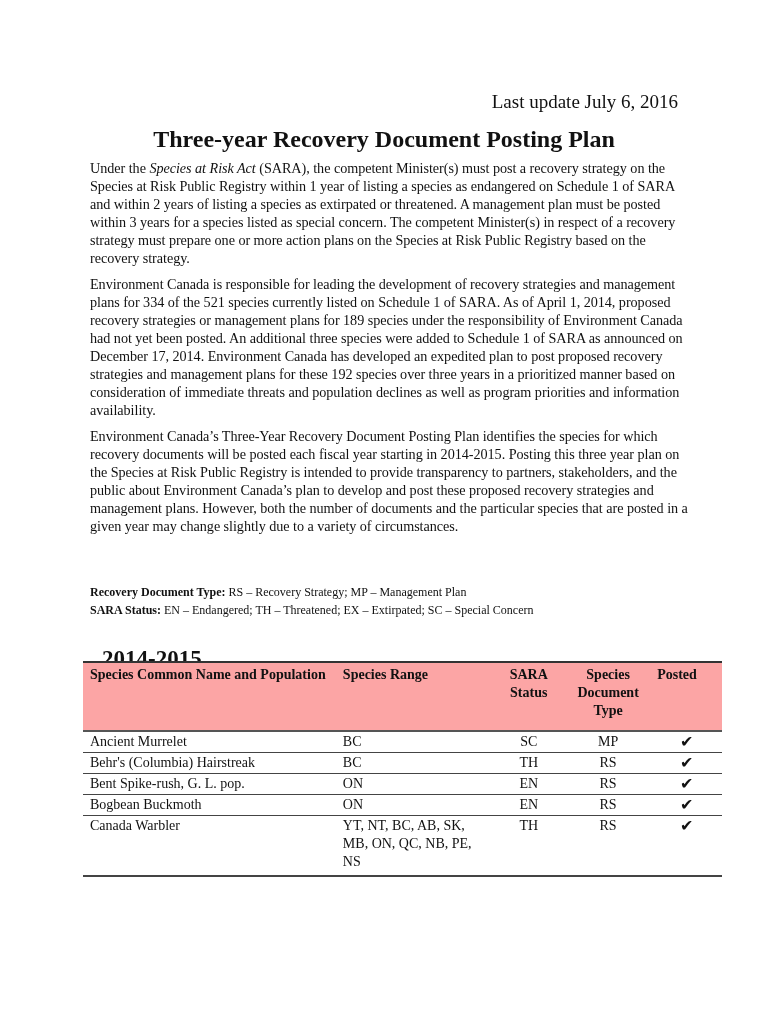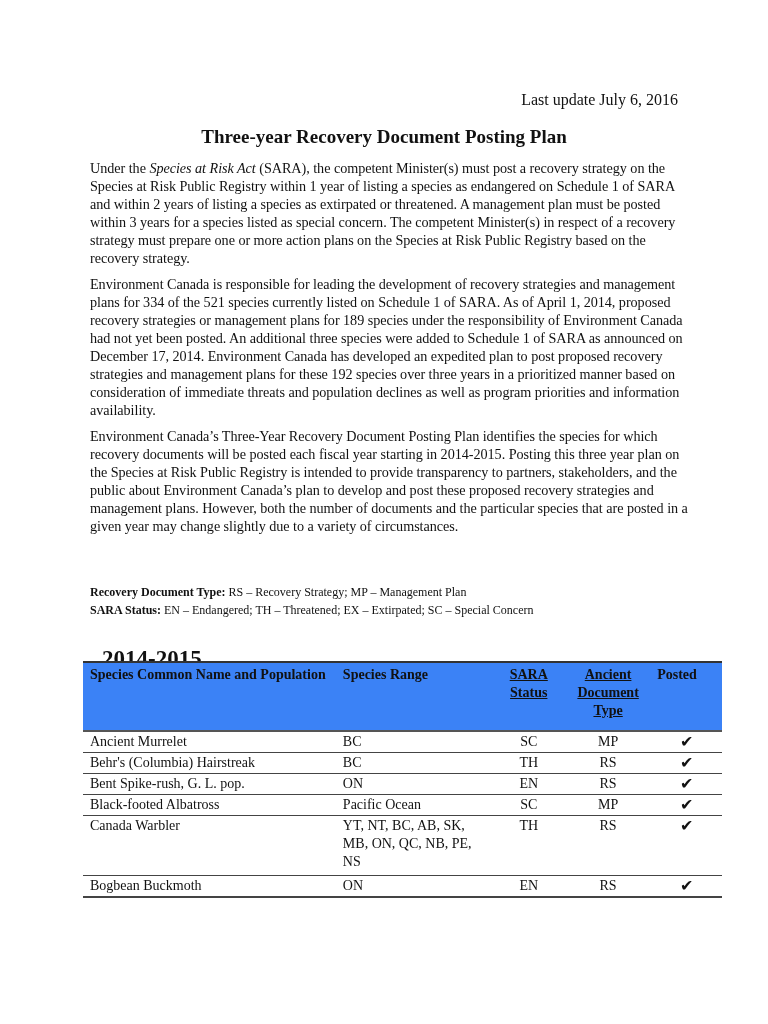--- a/index.html
+++ b/index.html
@@ -12,30 +12,30 @@
       height: 1024px;
       position: relative;
       overflow: hidden;
       font-family: "Liberation Serif", "DejaVu Serif", serif;
       color: #111111;
     }
     .last-update {
       position: absolute;
       top: 91px;
       right: 90px;
-      font-size: 16px;
+      font-size: 19px;
       white-space: nowrap;
     }
     .doc-title {
       position: absolute;
       top: 126px;
       left: 0;
       width: 768px;
       text-align: center;
-      font-size: 19px;
+      font-size: 24px;
       font-weight: bold;
       margin: 0;
     }
     .paragraphs {
       position: absolute;
       top: 159px;
       left: 90px;
       width: 600px;
     }
     .para {
@@ -64,37 +64,37 @@
     }
     table.species {
       position: absolute;
       top: 661px;
       left: 83px;
       width: 639px;
       border-collapse: collapse;
       font-size: 14px;
     }
     table.species thead tr {
-      background: #3b82f6;
+      background: #fca5a5;
     }
     table.species th {
       font-weight: bold;
       vertical-align: top;
       text-align: left;
       line-height: 18px;
       padding: 3px 6px 0 6px;
       height: 69px;
       box-sizing: border-box;
     }
     table.species thead tr {
       border-top: 2px solid #333333;
       border-bottom: 2px solid #555555;
     }
     table.species th.c-status,
-    table.species th.c-type { text-align: center; text-decoration: underline; }
+    table.species th.c-type { text-align: center; }
     table.species td {
       vertical-align: top;
       line-height: 18px;
       padding: 1px 6px 1px 6px;
     }
     table.species tbody tr {
       border-bottom: 1px solid #444444;
     }
     table.species tbody tr:last-child {
       border-bottom: 2px solid #444444;
@@ -126,21 +126,21 @@
 </div>
 
 <h2 class="year-heading">2014-2015</h2>
 
 <table class="species">
   <thead>
     <tr>
       <th class="c-name">Species Common Name and Population</th>
       <th class="c-range">Species Range</th>
       <th class="c-status">SARA Status</th>
-      <th class="c-type">Ancient Document Type</th>
+      <th class="c-type">Species Document Type</th>
       <th class="c-posted">Posted</th>
     </tr>
   </thead>
   <tbody>
     <tr>
       <td class="c-name">Ancient Murrelet</td>
       <td class="c-range">BC</td>
       <td class="c-status">SC</td>
       <td class="c-type">MP</td>
       <td class="c-posted">✔</td>
@@ -153,34 +153,27 @@
       <td class="c-posted">✔</td>
     </tr>
     <tr>
       <td class="c-name">Bent Spike-rush, G. L. pop.</td>
       <td class="c-range">ON</td>
       <td class="c-status">EN</td>
       <td class="c-type">RS</td>
       <td class="c-posted">✔</td>
     </tr>
     <tr>
-      <td class="c-name">Black-footed Albatross</td>
-      <td class="c-range">Pacific Ocean</td>
-      <td class="c-status">SC</td>
-      <td class="c-type">MP</td>
+      <td class="c-name">Bogbean Buckmoth</td>
+      <td class="c-range">ON</td>
+      <td class="c-status">EN</td>
+      <td class="c-type">RS</td>
       <td class="c-posted">✔</td>
     </tr>
     <tr>
       <td class="c-name">Canada Warbler</td>
       <td class="c-range" style="padding-bottom:4px;">YT, NT, BC, AB, SK, MB, ON, QC, NB, PE, NS</td>
       <td class="c-status">TH</td>
       <td class="c-type">RS</td>
       <td class="c-posted">✔</td>
     </tr>
-    <tr>
-      <td class="c-name">Bogbean Buckmoth</td>
-      <td class="c-range">ON</td>
-      <td class="c-status">EN</td>
-      <td class="c-type">RS</td>
-      <td class="c-posted">✔</td>
-    </tr>
   </tbody>
 </table>
 
 </body></html>

